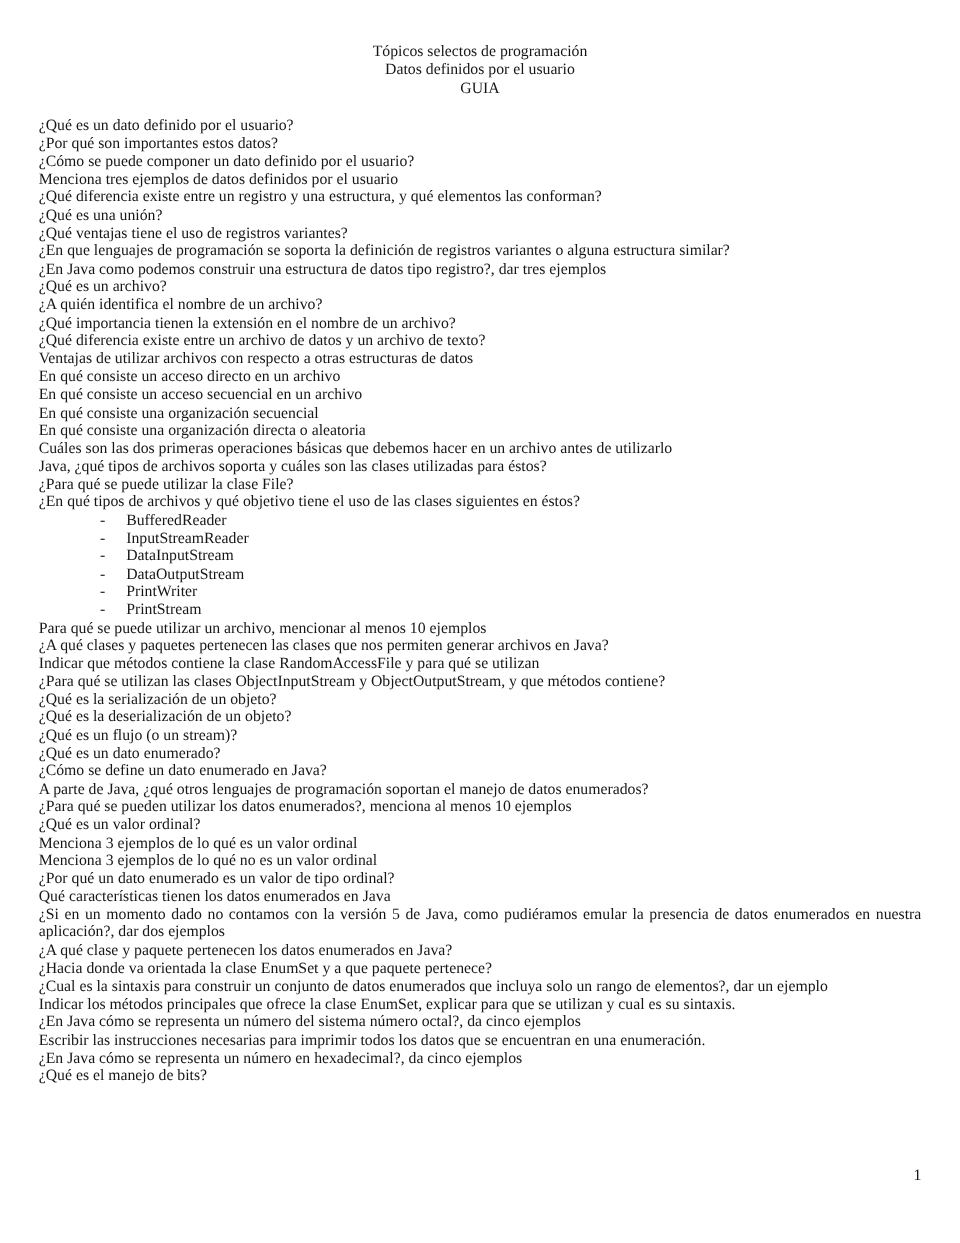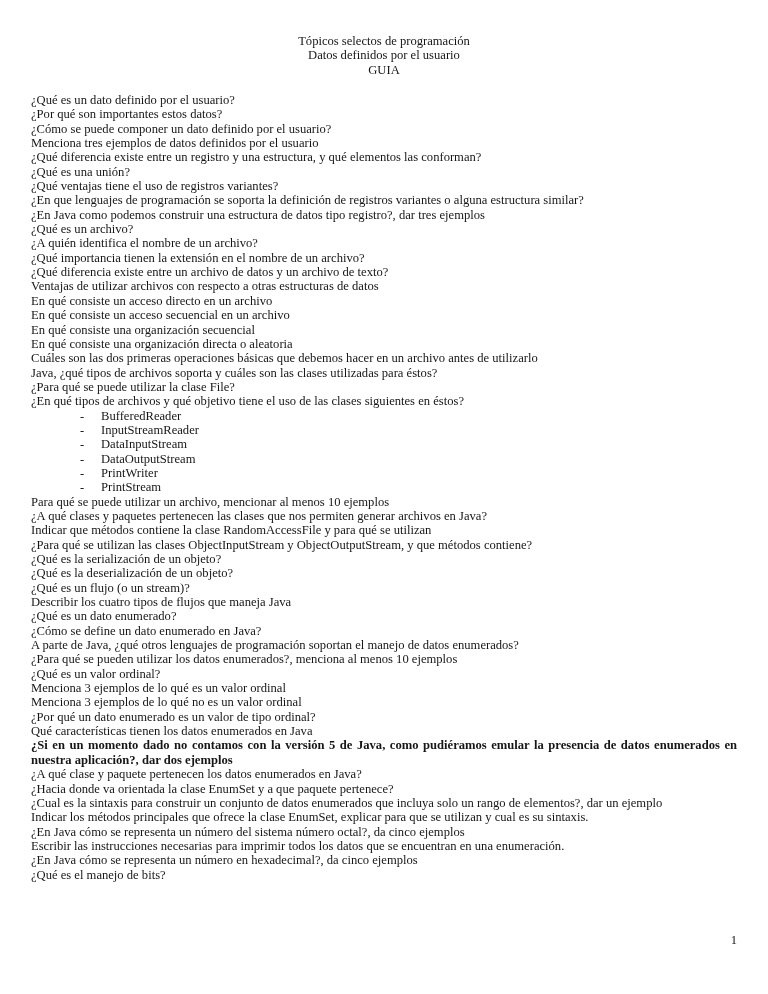--- a/index.html
+++ b/index.html
@@ -42,21 +42,20 @@
   }
   .q-line {
     font-size: 12.6px;
     line-height: 14.35px;
     text-align: left;
     white-space: normal;
   }
   .q-line.justify {
     text-align: justify;
     text-align-last: left;
-    font-weight: bold;
   }
   .sub-list {
     margin: 0;
     padding: 0;
     list-style: none;
   }
   .sub-item {
     font-size: 12.6px;
     line-height: 14.35px;
     display: block;
@@ -127,21 +126,20 @@
     </div>
 
     <div>
       <div class="q-line">Para qué se puede utilizar un archivo, mencionar al menos 10 ejemplos</div>
       <div class="q-line">¿A qué clases y paquetes pertenecen las clases que nos permiten generar archivos en Java?</div>
       <div class="q-line">Indicar que métodos contiene la clase RandomAccessFile y para qué se utilizan</div>
       <div class="q-line">¿Para qué se utilizan las clases ObjectInputStream y ObjectOutputStream, y que métodos contiene?</div>
       <div class="q-line">¿Qué es la serialización de un objeto?</div>
       <div class="q-line">¿Qué es la deserialización de un objeto?</div>
       <div class="q-line">¿Qué es un flujo (o un stream)?</div>
-      <div class="q-line">Describir los cuatro tipos de flujos que maneja Java</div>
       <div class="q-line">¿Qué es un dato enumerado?</div>
       <div class="q-line">¿Cómo se define un dato enumerado en Java?</div>
       <div class="q-line">A parte de Java, ¿qué otros lenguajes de programación soportan el manejo de datos enumerados?</div>
       <div class="q-line">¿Para qué se pueden utilizar los datos enumerados?, menciona al menos 10 ejemplos</div>
       <div class="q-line">¿Qué es un valor ordinal?</div>
       <div class="q-line">Menciona 3 ejemplos de lo qué es un valor ordinal</div>
       <div class="q-line">Menciona 3 ejemplos de lo qué no es un valor ordinal</div>
       <div class="q-line">¿Por qué un dato enumerado es un valor de tipo ordinal?</div>
       <div class="q-line">Qué características tienen los datos enumerados en Java</div>
     </div>

